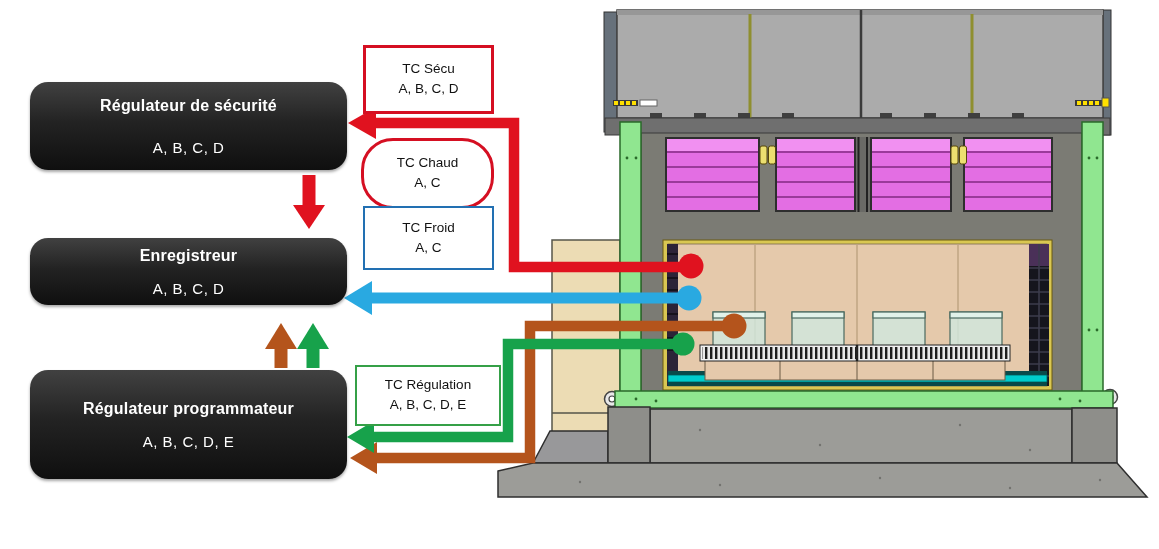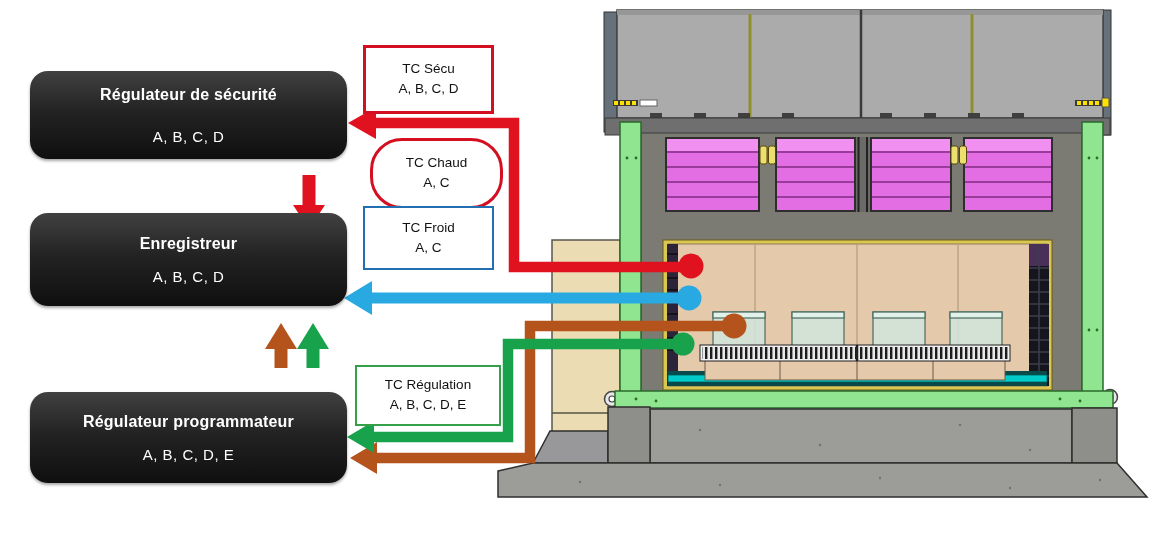--- a/index.html
+++ b/index.html
@@ -272,38 +272,38 @@
         <line x1="281" y1="368" x2="281" y2="348" stroke-width="13" stroke="#b4541c"></line>
         <polygon points="265,349 297,349 281,323" fill="#b4541c"></polygon>
       </g>
       <g>
         <line x1="313" y1="368" x2="313" y2="348" stroke-width="13" stroke="#17a24b"></line>
         <polygon points="297,349 329,349 313,323" fill="#17a24b"></polygon>
       </g>
     </g>
   </svg>
 
-  <div class="controller" style="top:71px;height:88px;gap:24px;">
+  <div class="controller" style="top:82px;height:88px;gap:24px;">
     <div class="title">Régulateur de sécurité</div>
     <div class="channels">A, B, C, D</div>
   </div>
-  <div class="controller" style="top:213px;height:93px;">
+  <div class="controller" style="top:238px;height:67px;">
     <div class="title">Enregistreur</div>
     <div class="channels">A, B, C, D</div>
   </div>
-  <div class="controller" style="top:392px;height:91px;">
+  <div class="controller" style="top:370px;height:109px;">
     <div class="title">Régulateur programmateur</div>
     <div class="channels">A, B, C, D, E</div>
   </div>
 
   <div class="tc-label" style="left: 363px; top: 45px; width: 125px; height: 63px; border-color: rgb(213, 15, 34);">
     <div>TC Sécu</div>
     <div>A, B, C, D</div>
   </div>
-  <div class="tc-label" style="left: 370px; top: 138px; width: 127px; height: 65px; border-color: rgb(213, 15, 34); border-radius: 32px;">
+  <div class="tc-label" style="left: 361px; top: 138px; width: 127px; height: 65px; border-color: rgb(213, 15, 34); border-radius: 32px;">
     <div>TC Chaud</div>
     <div>A, C</div>
   </div>
   <div class="tc-label" style="left: 363px; top: 206px; width: 127px; height: 60px; border-width: 2.5px; border-color: rgb(34, 112, 178);">
     <div>TC Froid</div>
     <div>A, C</div>
   </div>
   <div class="tc-label" style="left: 355px; top: 365px; width: 142px; height: 57px; border-width: 2.5px; border-color: rgb(53, 160, 71);">
     <div>TC Régulation</div>
     <div>A, B, C, D, E</div>

